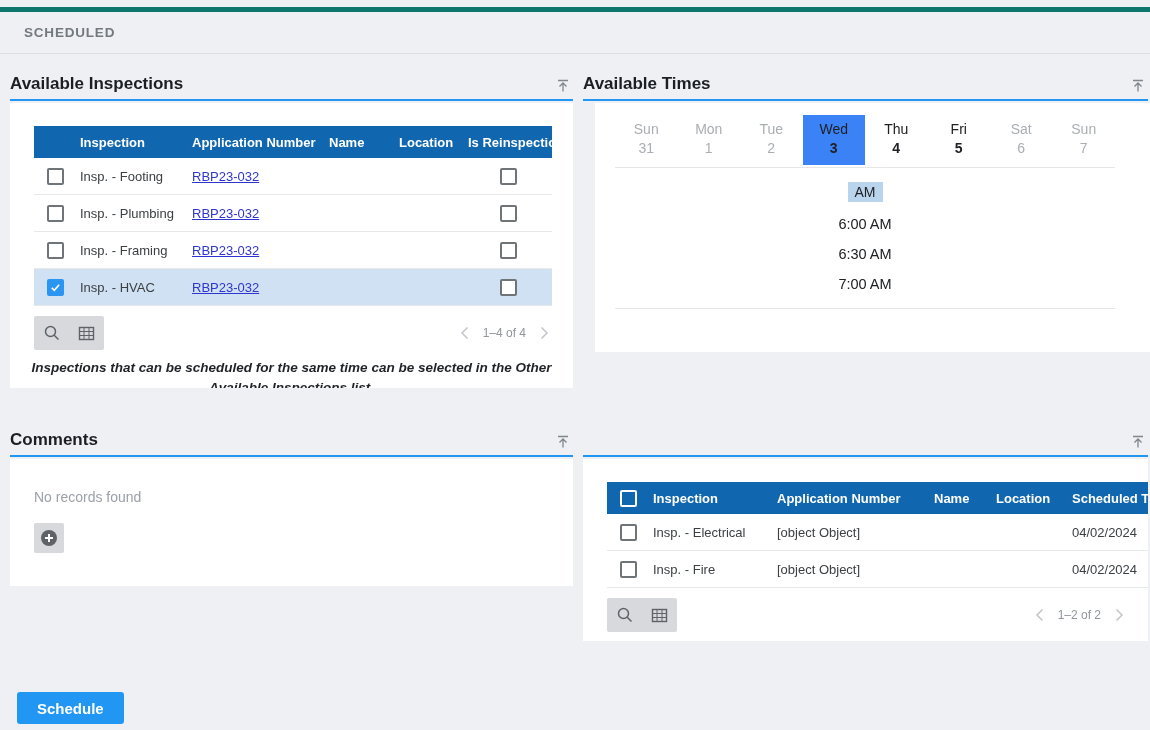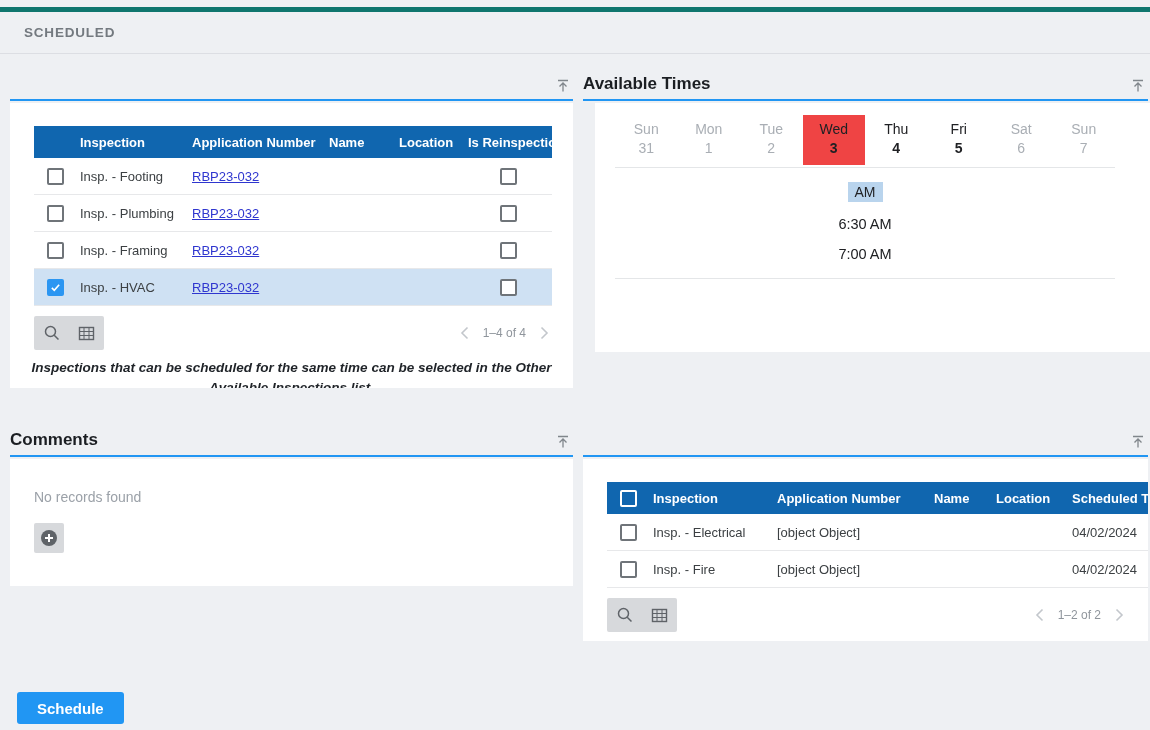--- a/index.html
+++ b/index.html
@@ -70,21 +70,21 @@
   .note { margin:8px 20px 0 20px; text-align:center; font-size:13.5px; font-weight:bold; font-style:italic;
           color:#1f2328; line-height:20px; }
 
   
   .days { display:flex; padding:12px 45px 0 20px; }
   .day  { flex:1; text-align:center; padding:5px 0 7px 0; cursor:pointer; }
   .day .dn { font-size:14px; color:#a9aeb4; line-height:19px; }
   .day .dd { font-size:14px; color:#a9aeb4; line-height:19px; }
   .day.enabled .dn { color:#202124; }
   .day.enabled .dd { color:#202124; font-weight:bold; }
-  .day.selected { background:#ef4444; }
+  .day.selected { background:#3b82f6; }
   .day.selected .dn { color:#202124; }
   .day.selected .dd { color:#202124; font-weight:bold; }
   .cal-sep { border-top:1px solid #e4e6e8; margin:2px 45px 0 20px; }
   .times-area { text-align:center; padding:14px 45px 0 20px; }
   .am-chip { display:inline-block; background:#b9d4ed; color:#202124; font-size:14px; padding:2px 7px; cursor:default; }
   .time-slot { font-size:14.5px; color:#202124; margin-top:14px; cursor:pointer; }
 
   
   .empty-text { margin:30px 0 0 24px; color:#9ba1a8; font-size:14px; }
   .add-btn { margin:18px 0 0 24px; width:30px; height:30px; background:#d7d9dc; border-radius:2px;
@@ -96,20 +96,21 @@
                   font-family:"Liberation Sans", sans-serif; }
 </style>
 </head>
 <body>
 
 <div class="tabbar">
   <div class="tab">SCHEDULED</div>
 </div>
 
 <div class="panel-head" id="head-avail-insp">
+  <div class="panel-title">Available Inspections</div>
   <div class="collapse-btn">
     <svg width="16" height="16" viewBox="0 0 16 16">
         <path d="M3 2.5 H13 M8 13.5 V5.5 M4.5 8.5 L8 5 L11.5 8.5" stroke="#80868b" stroke-width="1.3" fill="none"></path>
       </svg>
   </div>
 </div>
 <div class="panel-body" id="body-avail-insp">
   <div class="dtable" id="tbl-avail">
     <div class="thead">
       <div class="cell c-cb"></div>
@@ -252,20 +253,21 @@
       <div class="dd">6</div>
     </div>
     <div class="day disabled">
       <div class="dn">Sun</div>
       <div class="dd">7</div>
     </div>
   </div>
   <div class="cal-sep"></div>
   <div class="times-area">
     <span class="am-chip">AM</span>
+    <div class="time-slot">6:00 AM</div>
     <div class="time-slot">6:30 AM</div>
     <div class="time-slot">7:00 AM</div>
   </div>
   <div class="cal-sep" style="margin-top:16px;"></div>
 </div>
 
 <div class="panel-head" id="head-comments">
   <div class="panel-title">Comments</div>
   <div class="collapse-btn">
     <svg width="16" height="16" viewBox="0 0 16 16">

